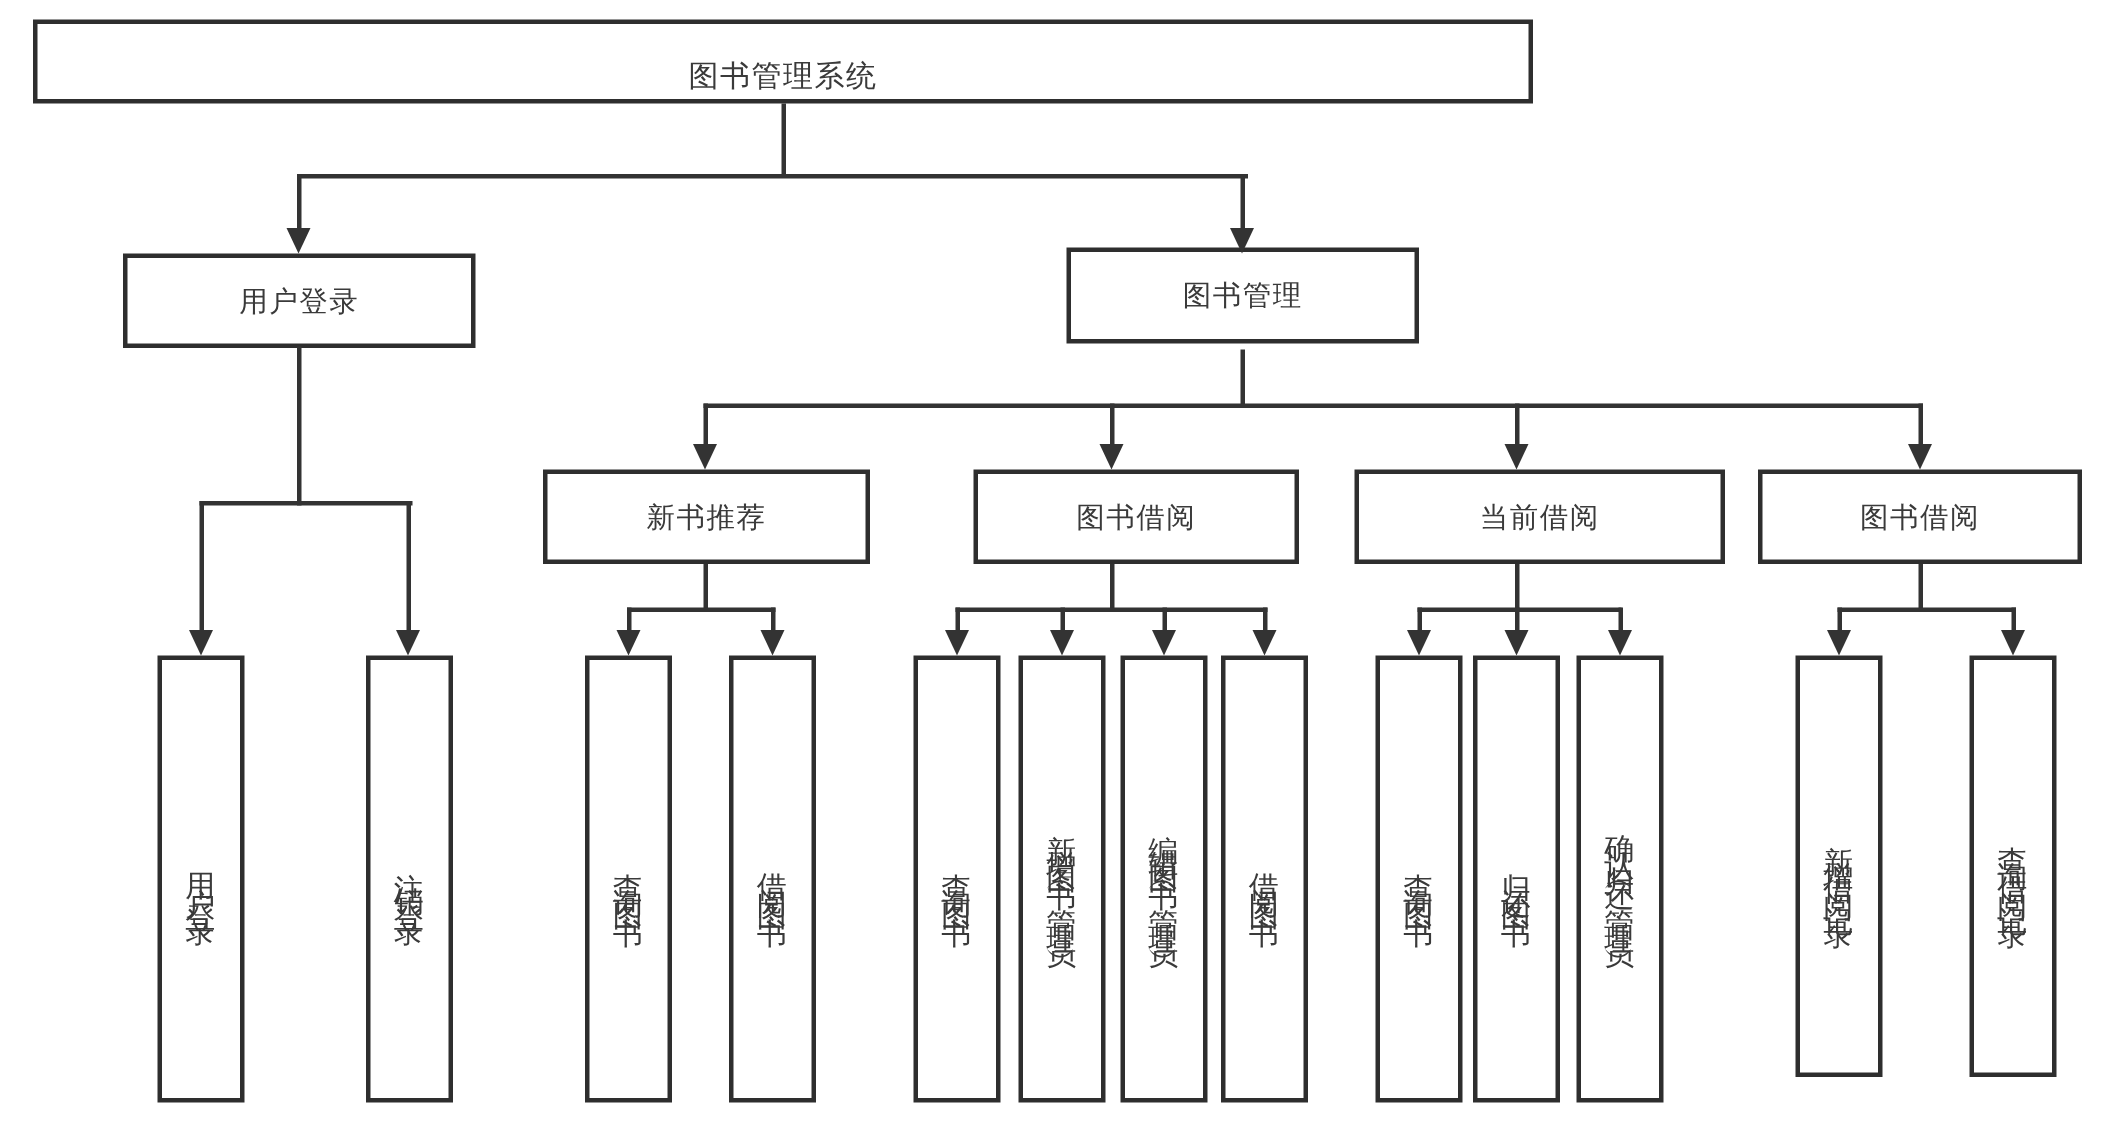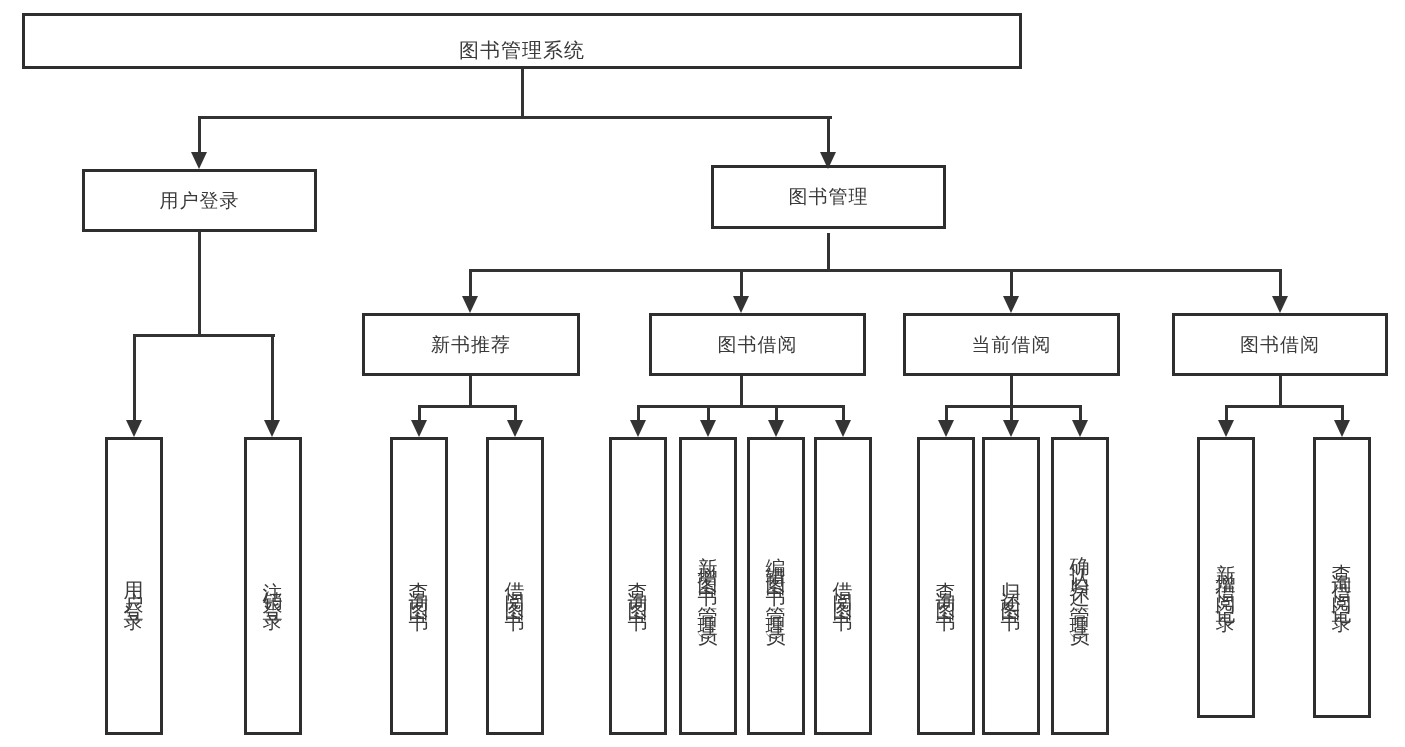--- a/index.html
+++ b/index.html
@@ -44,21 +44,21 @@
   <div class="box hd" style="left:711px;top:165px;width:235px;height:64px;">
     <span>图书管理</span>
   </div>
 
   <div class="box hd" style="left:362px;top:313px;width:218px;height:63px;text-align:right;">
     <span>新书推荐</span>
   </div>
   <div class="box hd" style="left:649px;top:313px;width:217px;height:63px;">
     <span>图书借阅</span>
   </div>
-  <div class="box hd" style="left:903px;top:313px;width:217px;height:63px;">
+  <div class="box hd" style="left:903px;top:313px;width:247px;height:63px;">
     <span>当前借阅</span>
   </div>
   <div class="box hd" style="left:1172px;top:313px;width:216px;height:63px;">
     <span>图书借阅</span>
   </div>
 
   <div class="box leaf" style="left:105px;top:437px;width:58px;height:298px;">
     <span>用户登录</span>
   </div>
   <div class="box leaf" style="left:244px;top:437px;width:58px;height:298px;">

